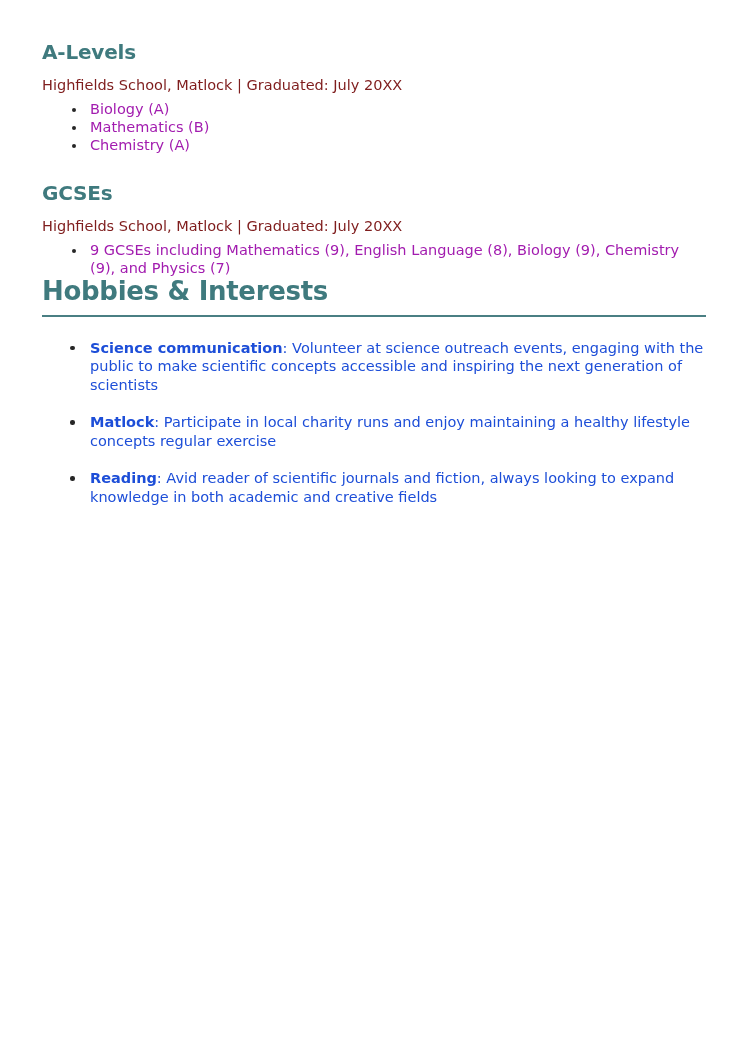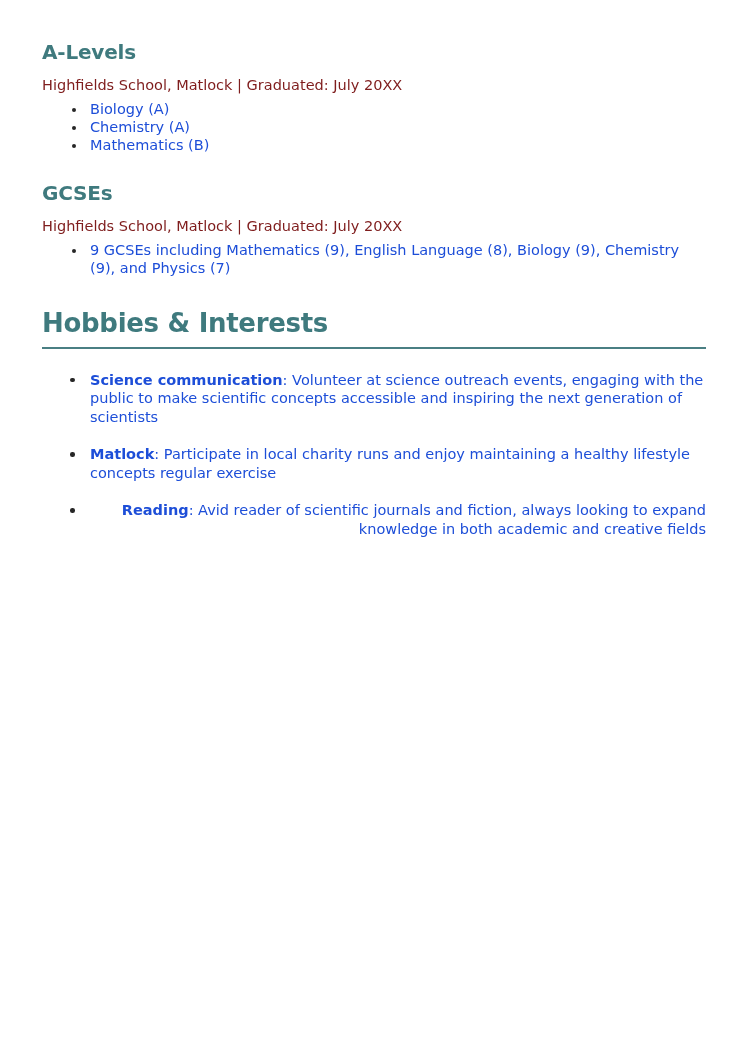--- a/index.html
+++ b/index.html
@@ -47,42 +47,41 @@
   ul.bullets {
     list-style: none;
     margin: 0;
     padding: 0;
   }
   ul.bullets > li {
     position: relative;
     padding-left: 48px;
     font-size: 14.5px;
     line-height: 1.25;
-    color: #1d4ed8;
+    color: #a21caf;
     margin: 0;
   }
   ul.bullets > li::before {
     content: "";
     position: absolute;
     left: 30px;
     top: 8px;
     width: 4px;
     height: 4px;
     border-radius: 50%;
     background: #262626;
   }
 
   ul.bullets.wide > li {
     padding-right: 6px;
     max-width: 660px;
   }
 
   
   .section {
-    margin-top: 32px;
   }
   .section-title {
     font-size: 26px;
     font-weight: bold;
     color: #3f7a7e;
     letter-spacing: -0.3px;
     line-height: 1.15;
     margin: 0 0 8px 0;
   }
   .section-rule {
@@ -102,21 +101,20 @@
     position: relative;
     padding-left: 48px;
     font-size: 14.5px;
     line-height: 1.28;
     color: #1d4ed8;
     margin-bottom: 19px;
     max-width: 662px;
   }
   ul.hobbies > li:last-child {
     margin-bottom: 0;
-    text-align: right;
   }
   ul.hobbies > li::before {
     content: "";
     position: absolute;
     left: 28px;
     top: 7px;
     width: 4.5px;
     height: 4.5px;
     border-radius: 50%;
     background: #262626;
@@ -129,22 +127,22 @@
 <body>
 
 <div class="page">
 
   <h2 class="subhead">A-Levels</h2>
 
   <p class="institution">Highfields School, Matlock | Graduated: July 20XX</p>
 
   <ul class="bullets">
     <li>Biology (A)</li>
+    <li>Mathematics (B)</li>
     <li>Chemistry (A)</li>
-    <li>Mathematics (B)</li>
   </ul>
 
   <h2 class="subhead gcse">GCSEs</h2>
 
   <p class="institution">Highfields School, Matlock | Graduated: July 20XX</p>
 
   <ul class="bullets wide">
     <li>9 GCSEs including Mathematics (9), English Language (8), Biology (9), Chemistry (9), and Physics (7)</li>
   </ul>
 

